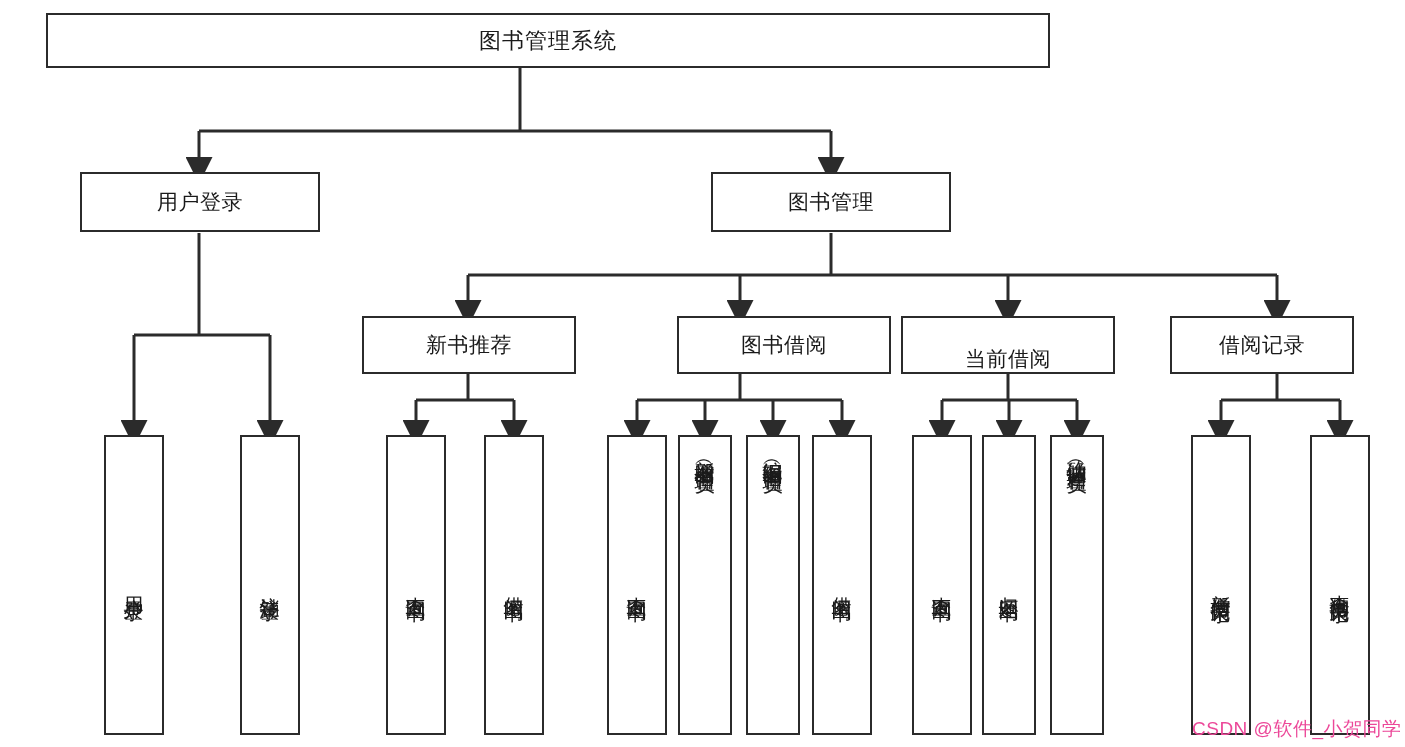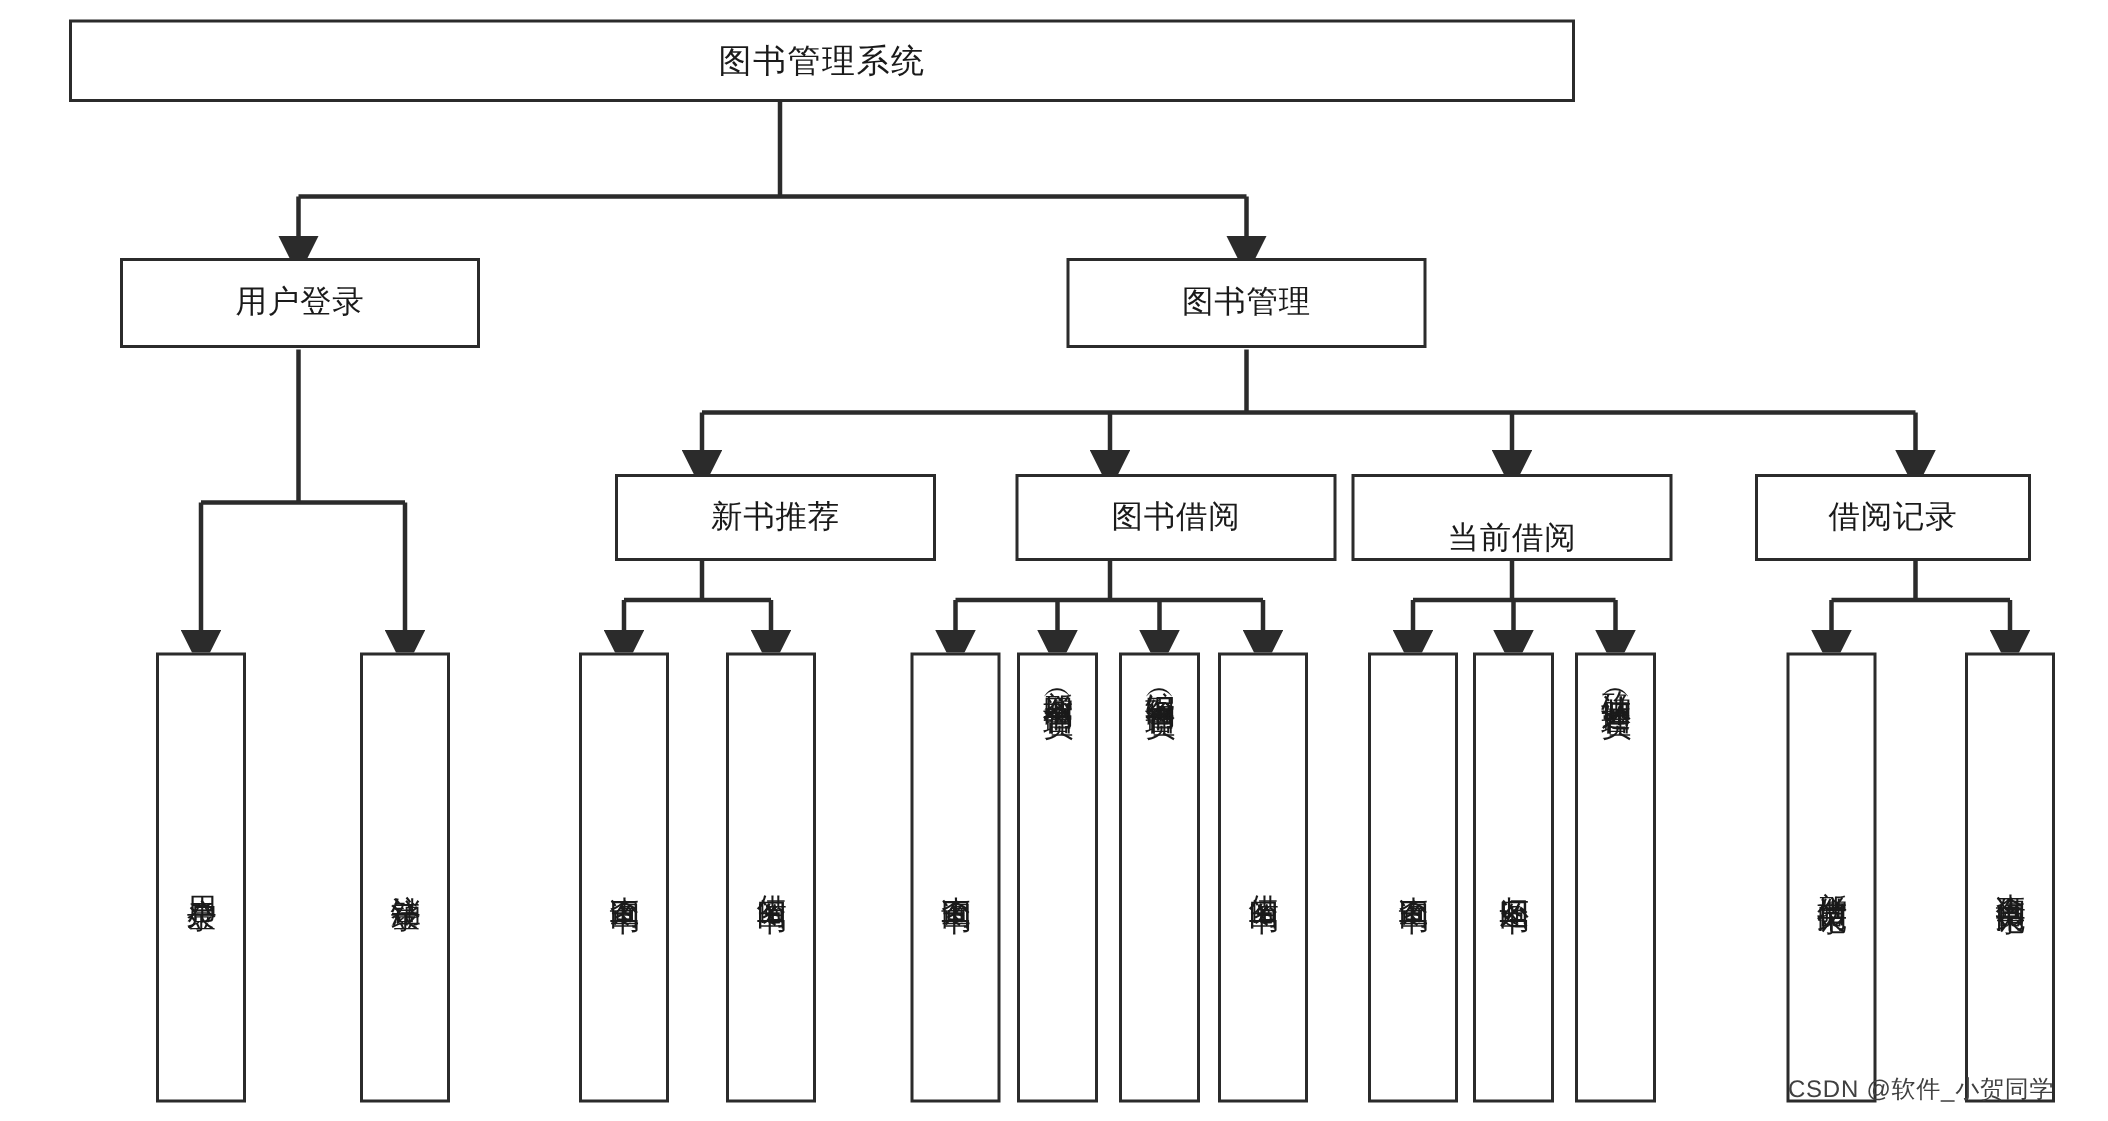--- a/index.html
+++ b/index.html
@@ -62,22 +62,22 @@
     font-size: 20px;
     letter-spacing: 2px;
     line-height: 1;
   }
   .node.v.centered {
     align-items: center;
     padding-top: 0;
   }
   .watermark {
     position: absolute;
-    font-size: 16px;
-    color: #404040;
+    font-size: 19px;
+    color: #ec4899;
     white-space: nowrap;
     letter-spacing: 0.5px;
   }
 </style>
 </head>
 <body>
 
 <div id="canvas">
 
   <svg class="wires" viewBox="0 0 1405 747">
@@ -135,21 +135,21 @@
   </div>
 
   <div class="node h" style="left:80px; top:172px; width:240px; height:60px;">
     <span class="lbl">用户登录</span>
   </div>
 
   <div class="node h" style="left:711px; top:172px; width:240px; height:60px;">
     <span class="lbl">图书管理</span>
   </div>
 
-  <div class="node h" style="left:362px; top:316px; width:214px; height:58px;margin-left:48px;">
+  <div class="node h" style="left:362px; top:316px; width:214px; height:58px;">
     <span class="lbl">新书推荐</span>
   </div>
 
   <div class="node h" style="left:633px; top:316px; width:214px; height:58px;margin-left:44px;">
     <span class="lbl">图书借阅</span>
   </div>
 
   <div class="node h" style="left:901px; top:316px; width:214px; height:58px;align-items:flex-end;">
     <span class="lbl">当前借阅</span>
   </div>

